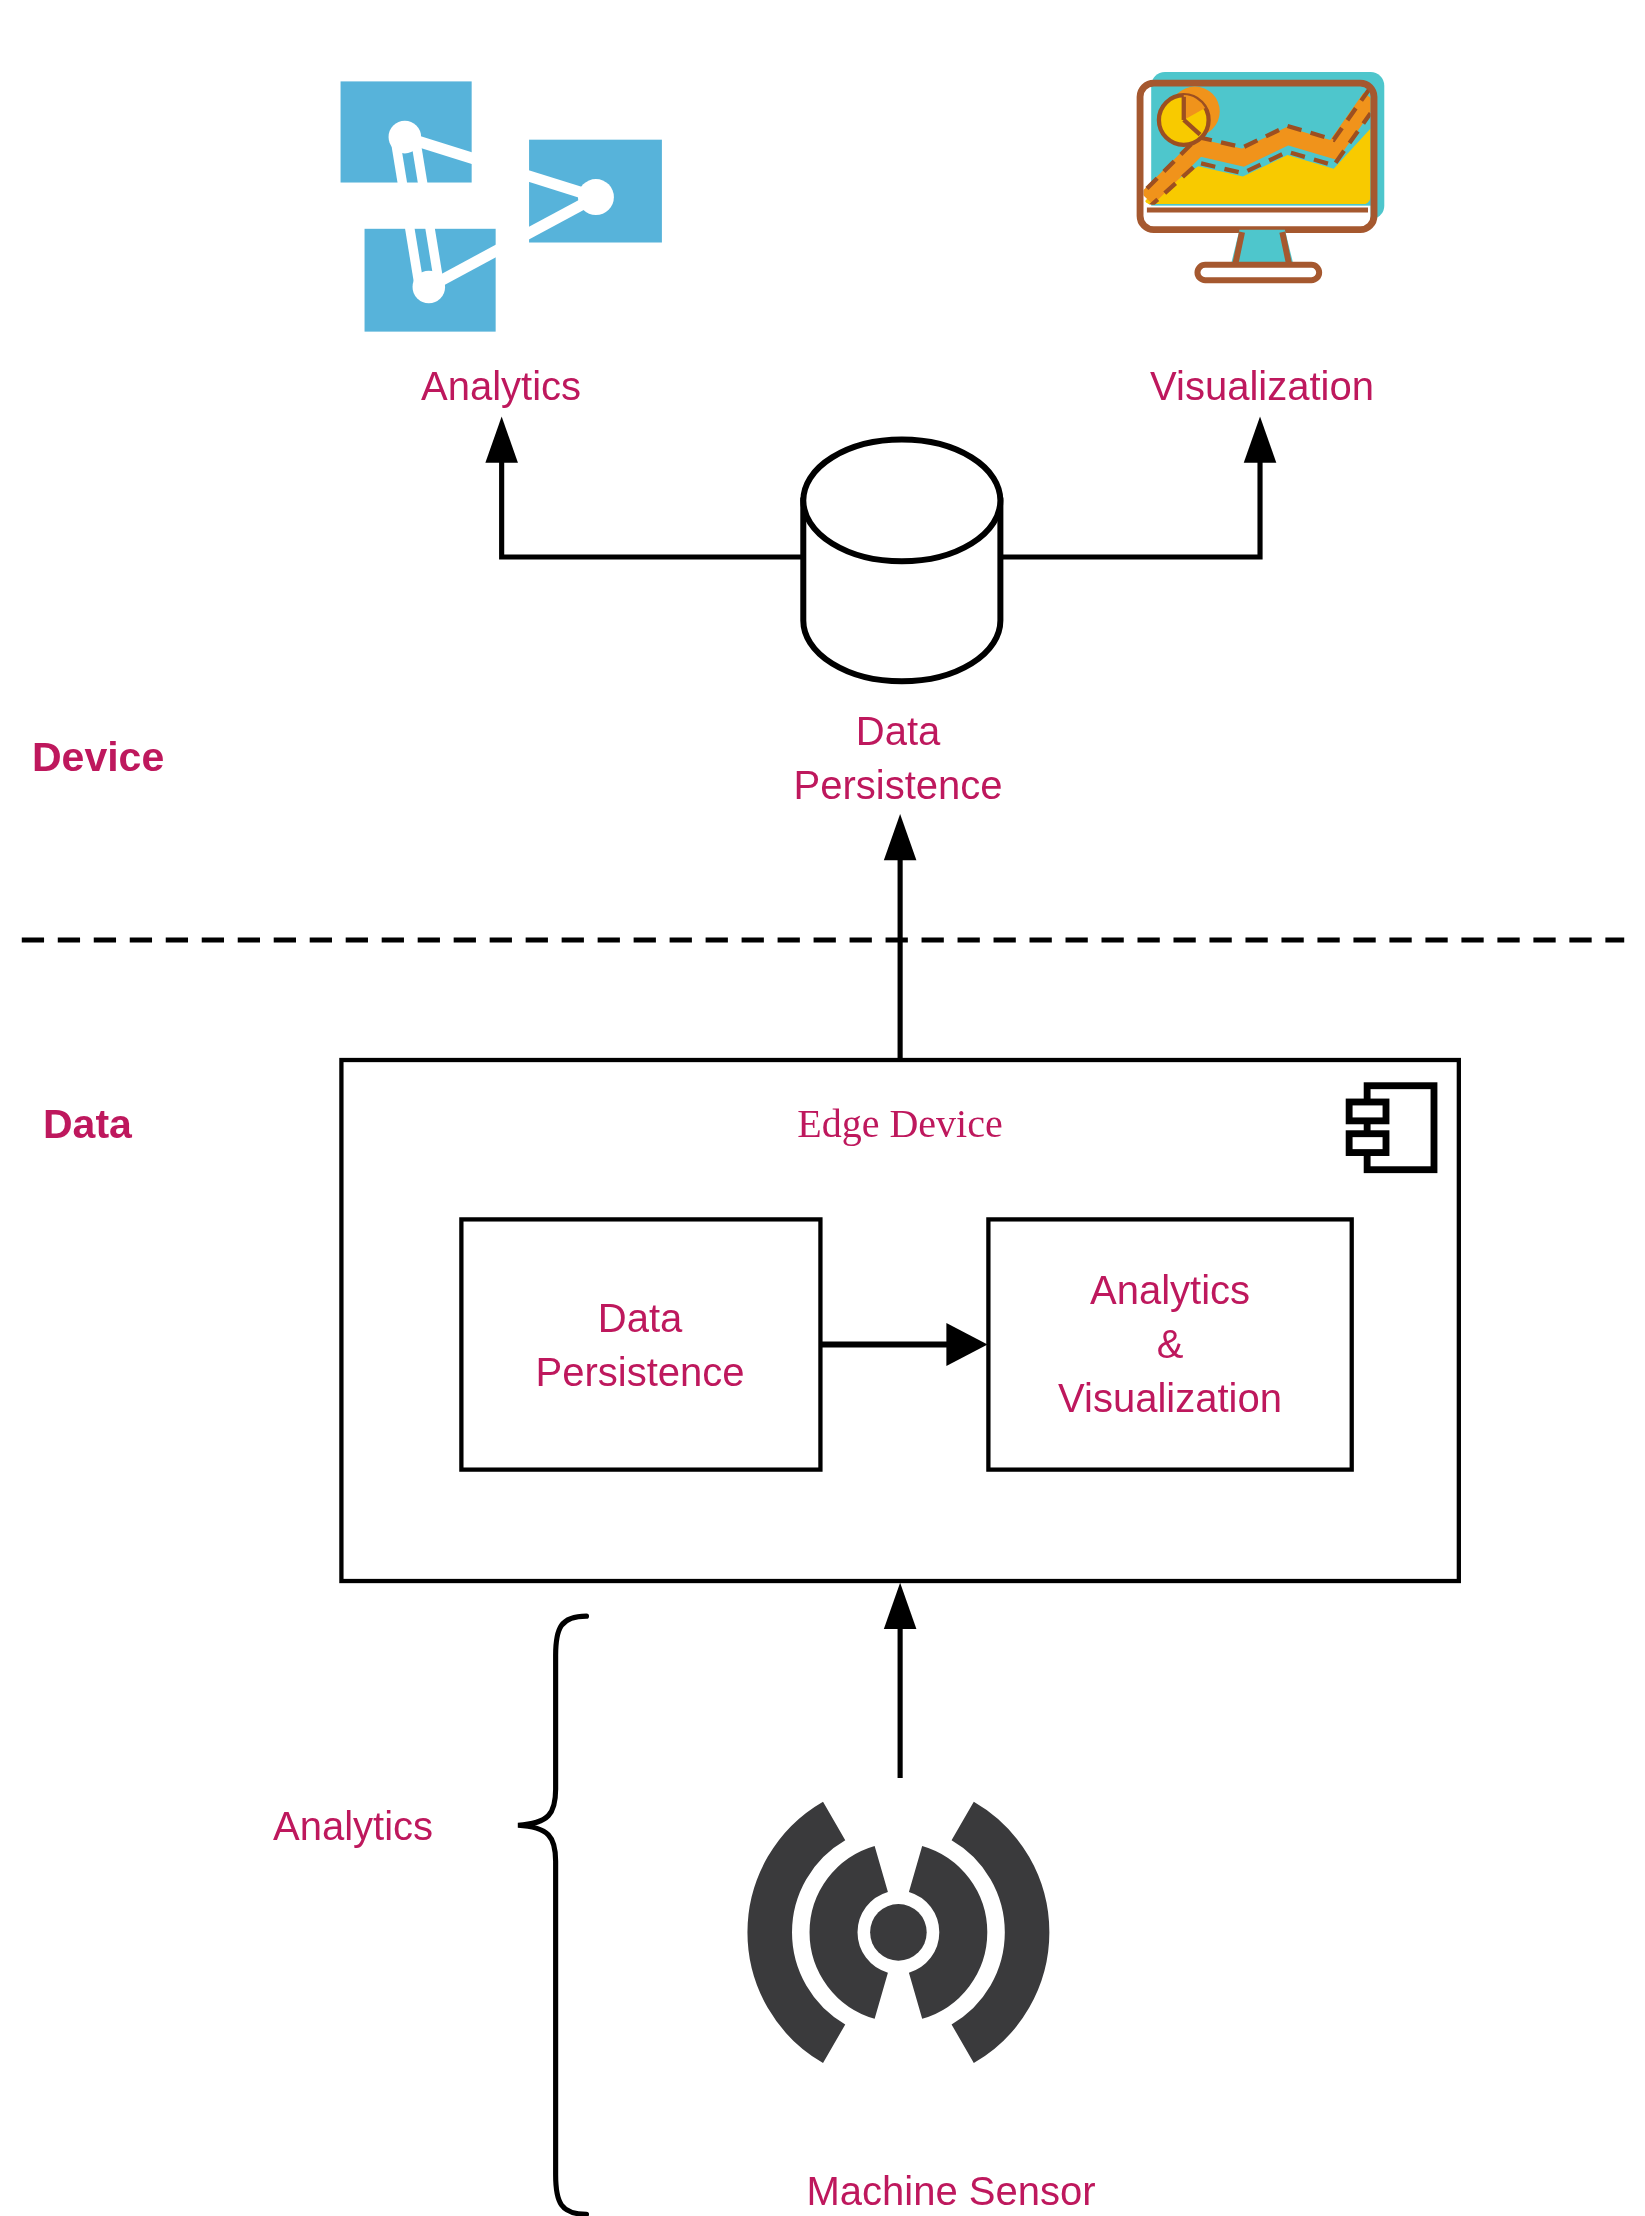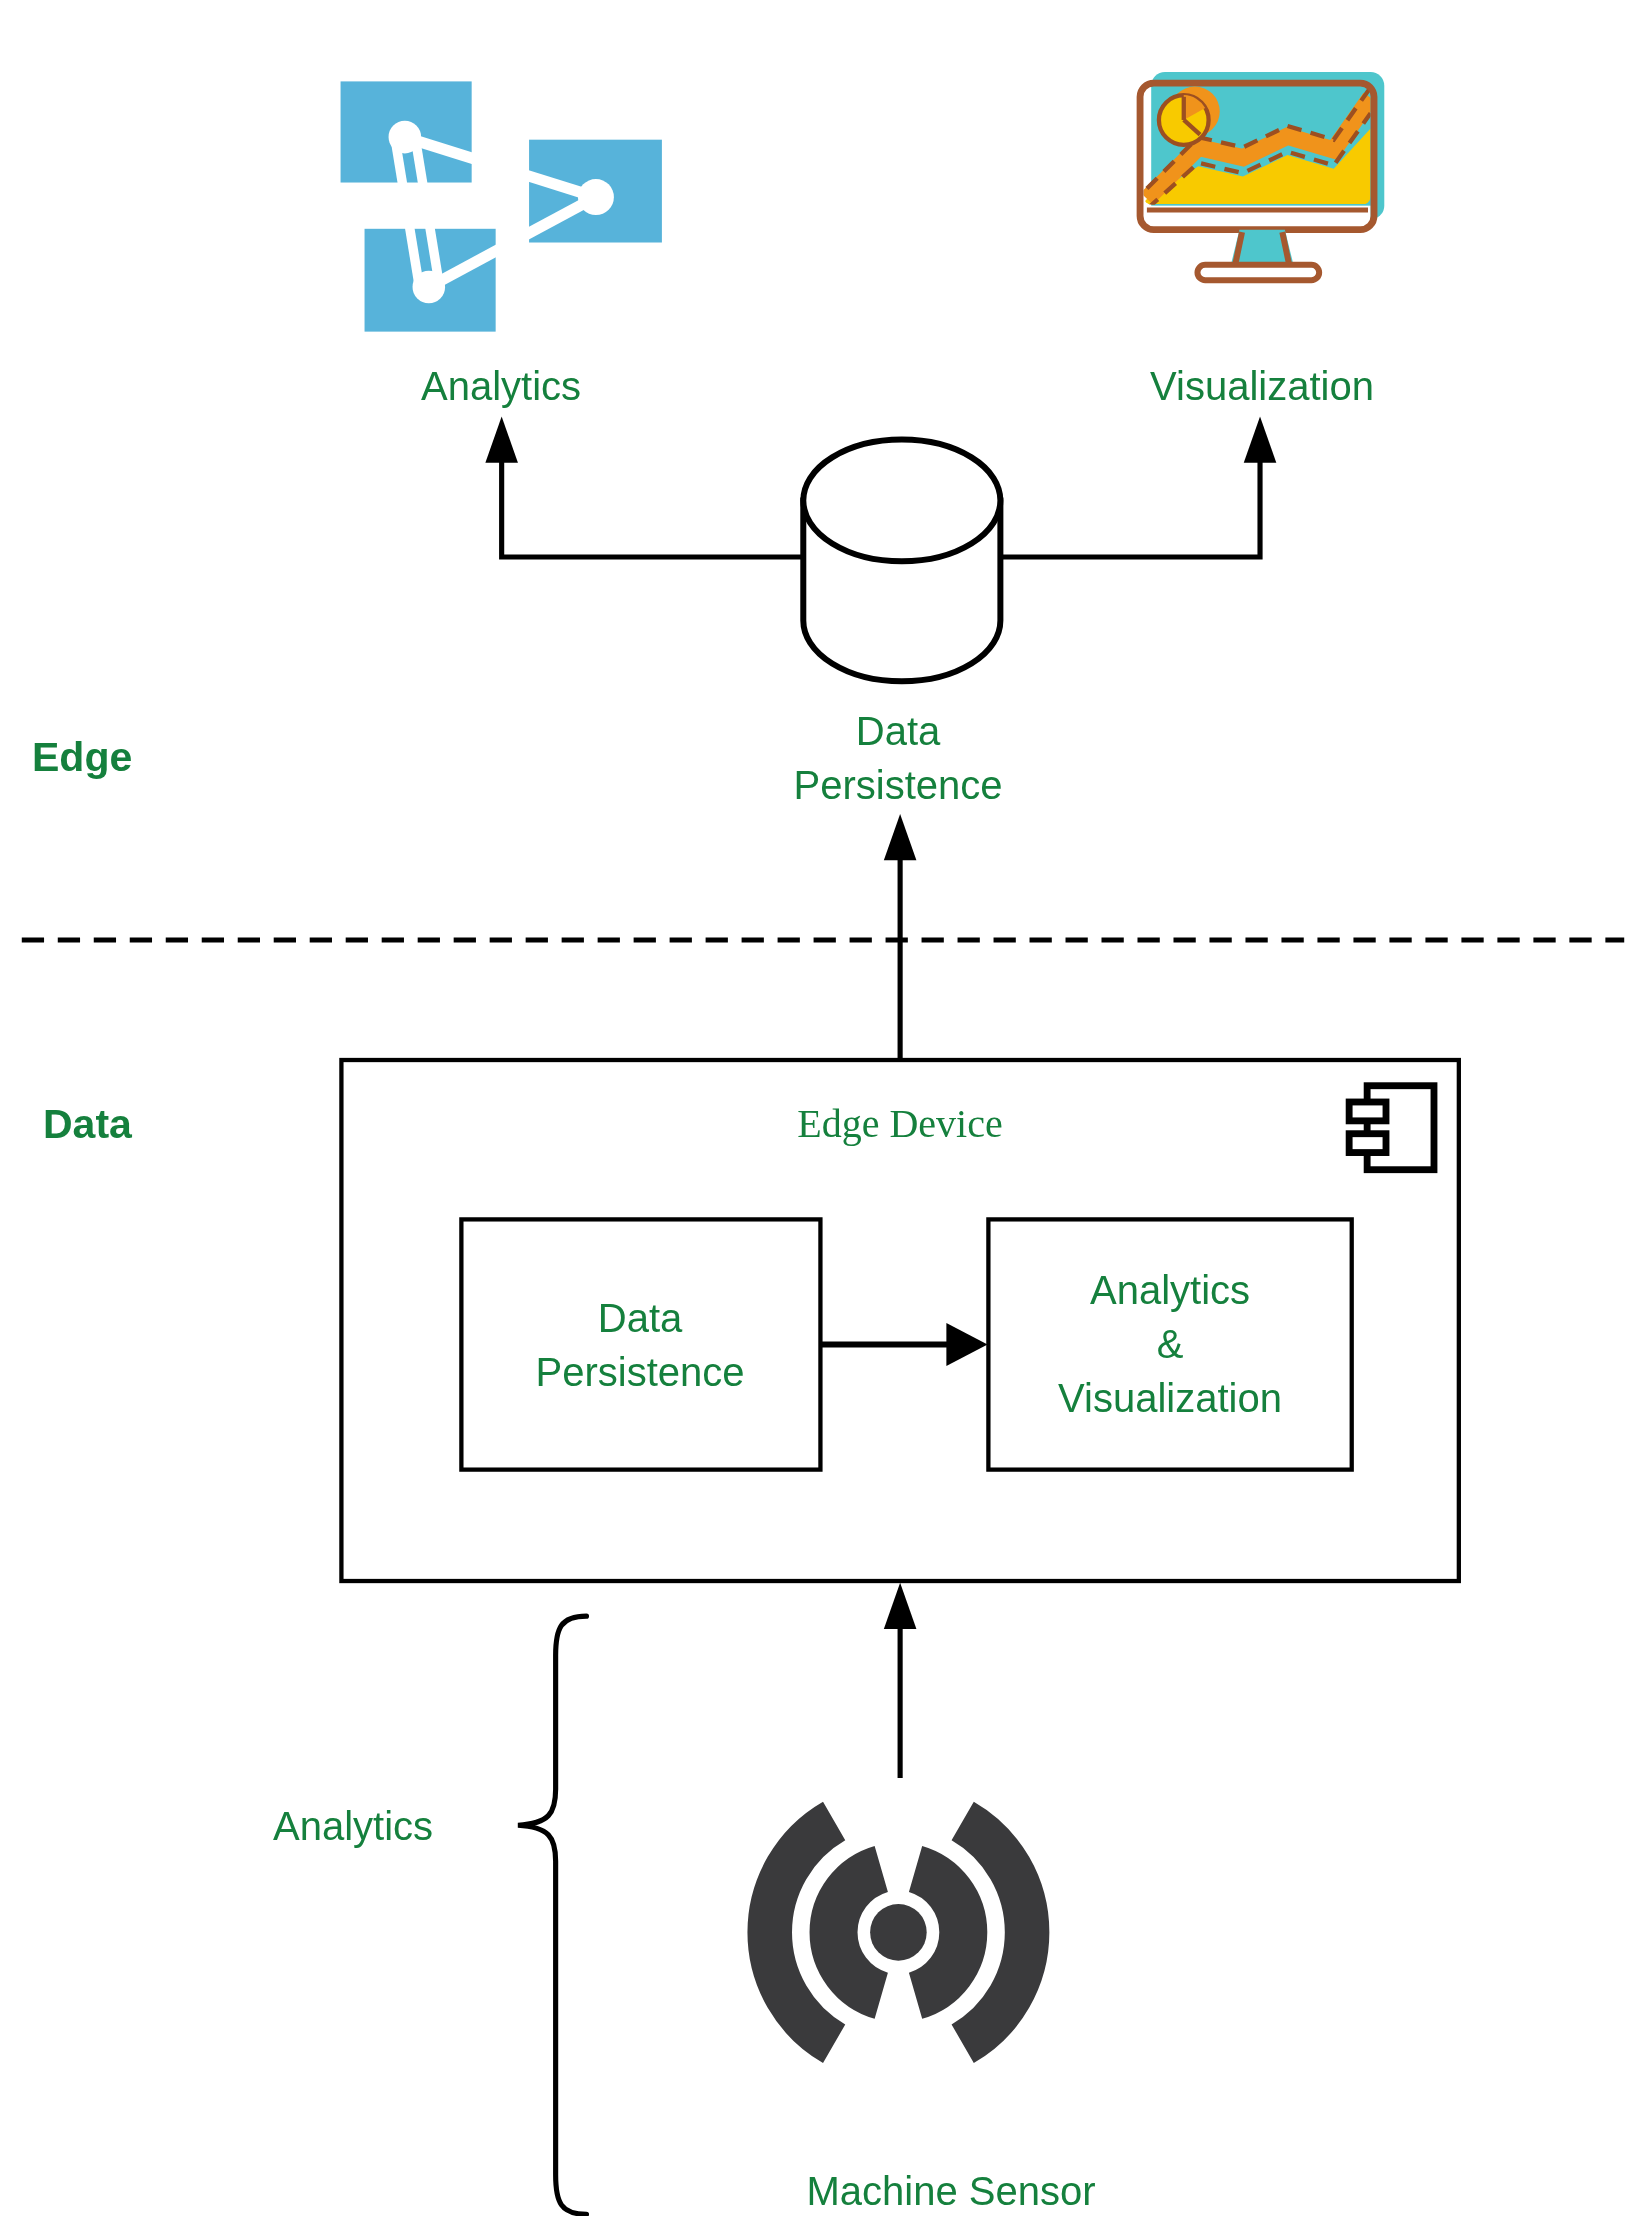--- a/index.html
+++ b/index.html
@@ -1,17 +1,17 @@
 <!DOCTYPE html>
 <html style="font-size:13.7px"><head>
 <meta charset="utf-8">
 <style>
   html,body{margin:0;padding:0;background:#ffffff;}
   #canvas{position:relative;width:1646px;height:2216px;background:#ffffff;overflow:hidden;
-          font-family:"Liberation Sans", sans-serif;color:#15803d;}
+          font-family:"Liberation Sans", sans-serif;color:#be185d;}
   .lbl{position:absolute;font-size:40px;line-height:48px;white-space:nowrap;}
   .ctr{transform:translateX(-50%);text-align:center;}
   .bold{font-weight:bold;font-size:41px;}
   .multi{line-height:54px;white-space:normal;}
   svg{position:absolute;left:0;top:0;}
 </style>
 </head>
 <body>
 
 <div id="canvas">
@@ -115,21 +115,21 @@
 
   <div class="lbl ctr" style="left:501px;top:362px;">Analytics</div>
 
   <div class="lbl ctr" style="left:1262px;top:362px;">Visualization</div>
 
   <div class="lbl ctr multi" style="left:898px;top:704px;">
     <div>Data</div>
     <div>Persistence</div>
   </div>
 
-  <div class="lbl bold" style="left:32px;top:733px;">Edge</div>
+  <div class="lbl bold" style="left:32px;top:733px;">Device</div>
 
   <div class="lbl bold" style="left:43px;top:1100px;">Data</div>
 
   <div class="lbl ctr" style="left:900px;top:1100px;font-family:Liberation Serif, serif;">Edge Device</div>
 
   <div class="lbl ctr multi" style="left:640px;top:1291px;">
     <div>Data</div>
     <div>Persistence</div>
   </div>
 

